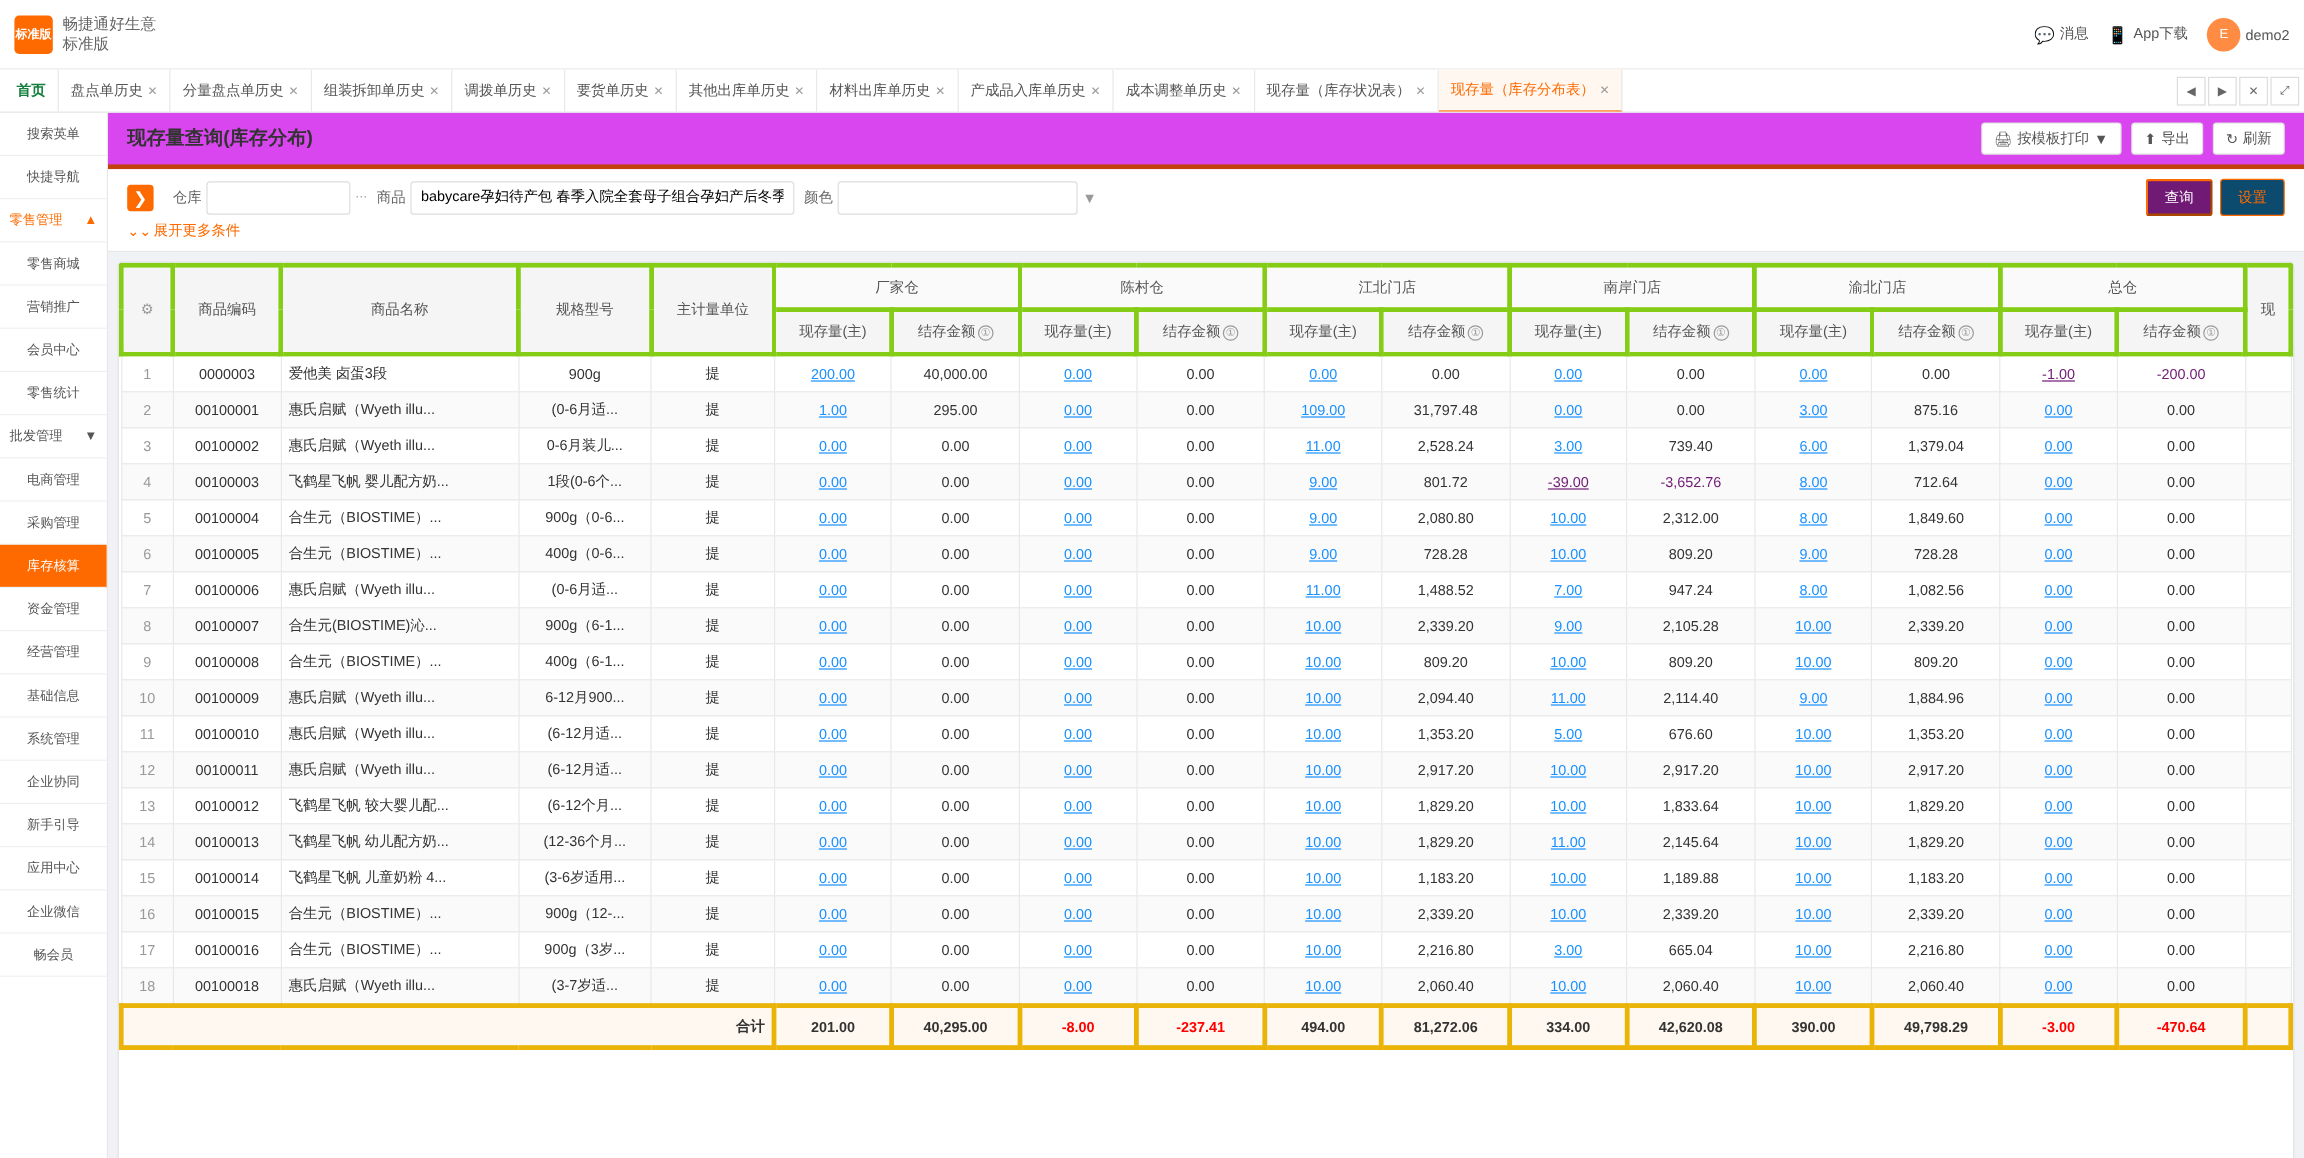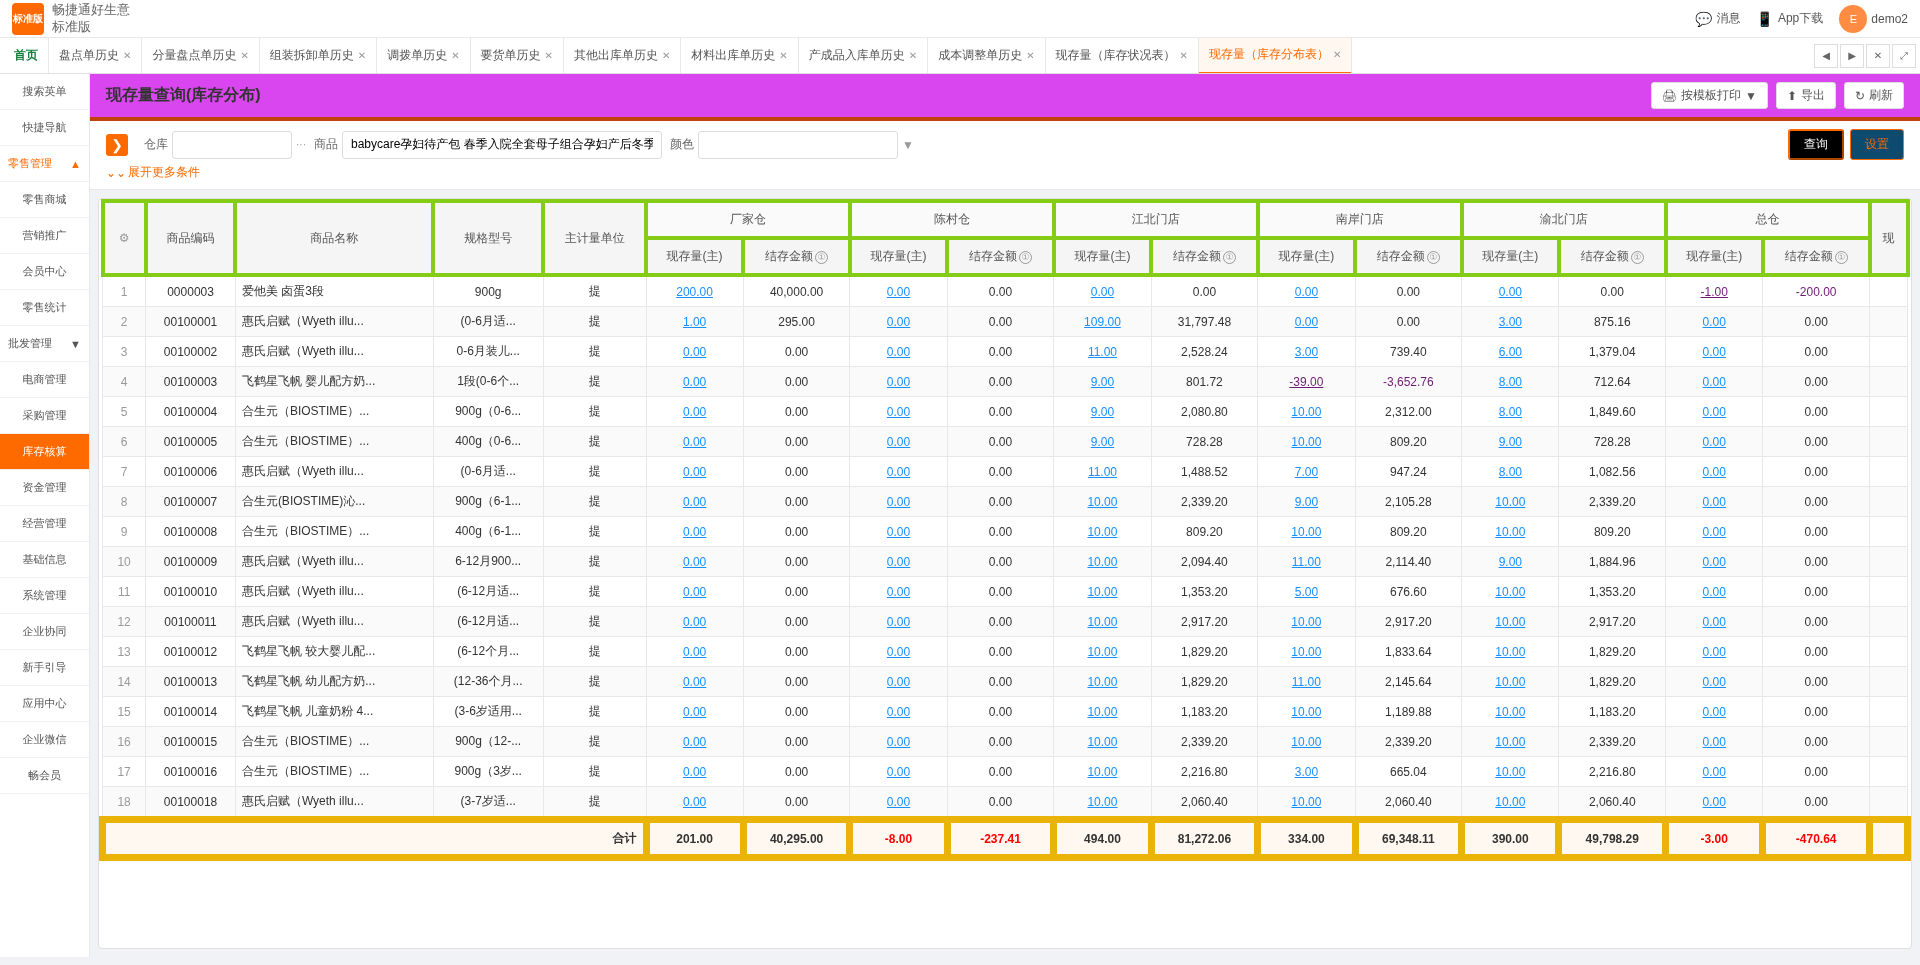--- a/index.html
+++ b/index.html
@@ -1,19 +1,19 @@
 <!DOCTYPE html>
 <html><head>
   <meta charset="utf-8">
   <style>
     * { box-sizing: border-box; margin: 0; padding: 0; }
     body { font-family: 'Microsoft YaHei', Arial, sans-serif; font-size: 12px; background: #f0f2f5; color: #333; overflow: hidden; }
     
     
-    .top-bar { height: 38px; background: #fff; display: flex; align-items: center; padding: 0 12px; border-bottom: 1px solid #e8e8e8; justify-content: space-between; }
+    .top-bar { height: 58px; background: #fff; display: flex; align-items: center; padding: 0 12px; border-bottom: 1px solid #e8e8e8; justify-content: space-between; }
     .logo-area { display: flex; align-items: center; gap: 8px; }
     .logo-icon { width: 32px; height: 32px; background: #ff6a00; border-radius: 4px; display: flex; align-items: center; justify-content: center; color: white; font-size: 10px; font-weight: bold; }
     .logo-text { font-size: 13px; color: #666; line-height: 1.3; }
     .top-right { display: flex; align-items: center; gap: 16px; }
     .top-right-item { display: flex; align-items: center; gap: 4px; color: #555; font-size: 12px; cursor: pointer; }
     .avatar { width: 28px; height: 28px; border-radius: 50%; background: #ff8c42; display: flex; align-items: center; justify-content: center; color: white; font-size: 11px; }
 
     
     .nav-tabs { height: 36px; background: #fff; display: flex; align-items: center; border-bottom: 1px solid #e0e0e0; overflow: hidden; padding: 0 4px; }
     .nav-tab { display: flex; align-items: center; padding: 0 10px; height: 36px; font-size: 12px; color: #555; cursor: pointer; border-right: 1px solid #e8e8e8; white-space: nowrap; gap: 4px; flex-shrink: 0; }
@@ -30,21 +30,21 @@
     .sidebar-item.active { background: #ff6a00; color: #fff; }
     .sidebar-item-with-arrow { display: flex; align-items: center; justify-content: space-between; padding: 10px 8px; cursor: pointer; font-size: 11px; color: #555; border-bottom: 1px solid #f0f0f0; }
     .sidebar-item-with-arrow.active { color: #ff6a00; }
 
     
     .main-content { flex: 1; overflow: hidden; display: flex; flex-direction: column; }
     .page-header { background: #d946ef; padding: 8px 16px; border-bottom: 4px solid #c2410c; display: flex; align-items: center; justify-content: space-between; }
     .page-title { font-size: 16px; font-weight: bold; color: #333; }
     .page-actions { display: flex; align-items: center; gap: 8px; }
     .btn-action { padding: 4px 10px; border: 1px solid #ddd; background: #fff; border-radius: 3px; cursor: pointer; font-size: 12px; color: #555; display: flex; align-items: center; gap: 4px; }
-    .btn-primary { background: #000000; color: #fff; border-color: #ff6a00; border-radius: 3px; padding: 5px 14px; cursor: pointer; font-size: 12px; }
+    .btn-primary { background: #701a75; color: #fff; border-color: #ff6a00; border-radius: 3px; padding: 5px 14px; cursor: pointer; font-size: 12px; }
     .btn-setting { background: #0c4a6e; color: #ff6a00; border: 1px solid #ff6a00; border-radius: 3px; padding: 5px 14px; cursor: pointer; font-size: 12px; }
 
     
     .filter-area { background: #fff; padding: 8px 16px; border-bottom: 1px solid #e8e8e8; }
     .filter-row { display: flex; align-items: center; gap: 8px; flex-wrap: wrap; }
     .filter-item { display: flex; align-items: center; gap: 4px; }
     .filter-label { font-size: 12px; color: #666; white-space: nowrap; }
     .filter-input { border: 1px solid #ddd; border-radius: 3px; padding: 4px 8px; font-size: 12px; height: 28px; min-width: 80px; }
     .filter-input-wide { min-width: 320px; }
     .expand-more { color: #ff6a00; cursor: pointer; font-size: 12px; display: flex; align-items: center; gap: 2px; margin: 4px auto 0; text-align: center; }
@@ -56,21 +56,21 @@
     thead tr { background: #f5f5f5; position: sticky; top: 0; z-index: 10; }
     thead th { padding: 8px 6px; border: 4px solid #84cc16; text-align: center; font-weight: normal; color: #555; white-space: nowrap; }
     thead th.group-header { background: #fafafa; }
     tbody tr:nth-child(even) { background: #fafafa; }
     tbody td { padding: 6px 6px; border: 1px solid #e8e8e8; text-align: center; white-space: nowrap; }
     tbody td.text-left { text-align: left; }
     .num-link { color: #1890ff; text-decoration: underline; cursor: pointer; }
     .num-negative { color: #701a75; }
     .row-index { color: #999; }
     tfoot tr { background: #fff8f0; font-weight: bold; }
-    tfoot td { padding: 7px 6px; border: 7px solid #eab308; text-align: center; }
+    tfoot td { padding: 7px 6px; border: 4px solid #eab308; text-align: center; }
     tfoot td.num-negative { color: #f00; }
     .gear-icon { width: 16px; height: 16px; display: inline-flex; align-items: center; justify-content: center; color: #999; }
     .info-icon { display: inline-flex; width: 13px; height: 13px; border: 1px solid #999; border-radius: 50%; align-items: center; justify-content: center; font-size: 9px; color: #999; margin-left: 2px; cursor: pointer; }
   </style>
 </head>
 <body>
 
 <div class="top-bar">
   <div class="logo-area">
     <div class="logo-icon">
@@ -597,21 +597,21 @@
         <tfoot>
           <tr>
             <td colspan="5" style="text-align:right;font-weight:bold;">合计</td>
             <td>201.00</td>
             <td>40,295.00</td>
             <td class="num-negative">-8.00</td>
             <td class="num-negative">-237.41</td>
             <td>494.00</td>
             <td>81,272.06</td>
             <td>334.00</td>
-            <td>69,348.11</td>
+            <td>42,620.08</td>
             <td>390.00</td>
             <td>49,798.29</td>
             <td class="num-negative">-3.00</td>
             <td class="num-negative">-470.64</td>
             <td></td>
           </tr>
         </tfoot>
       </table>
     </div>
   </div>

